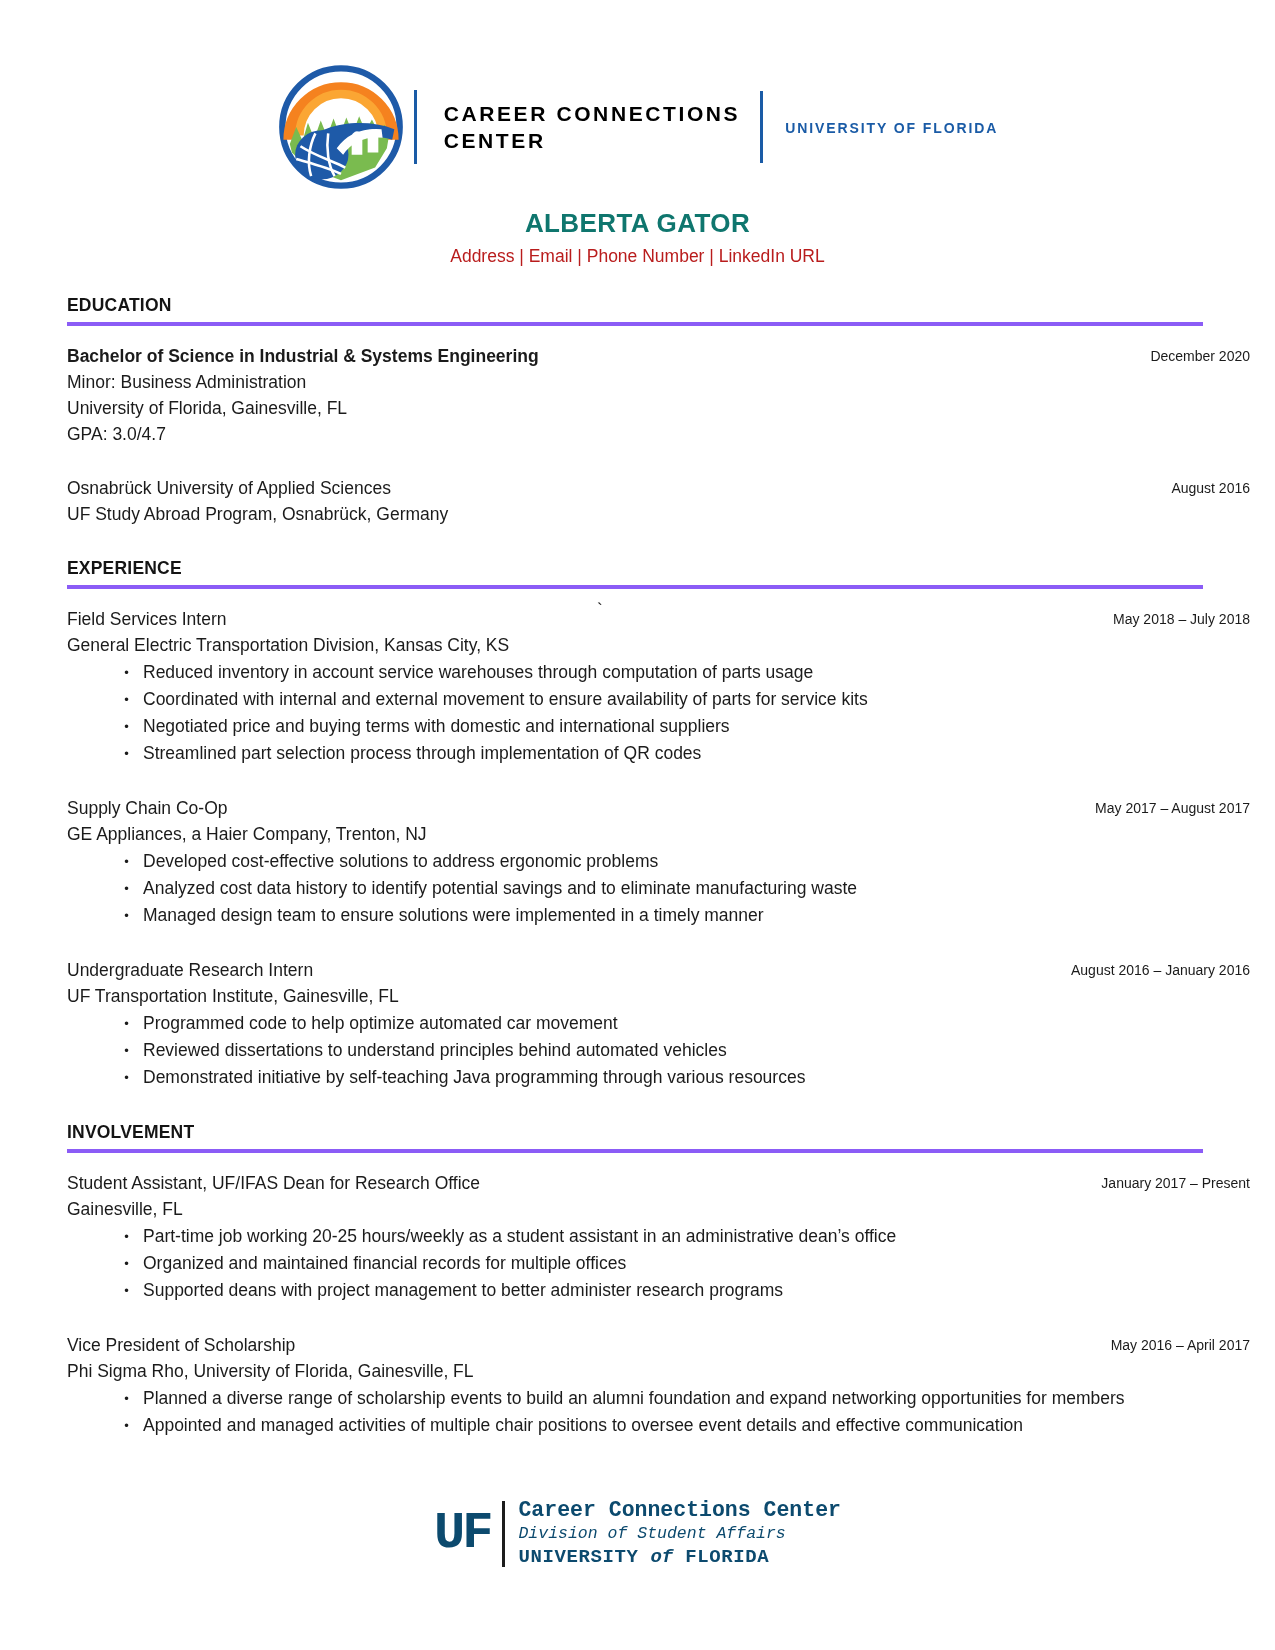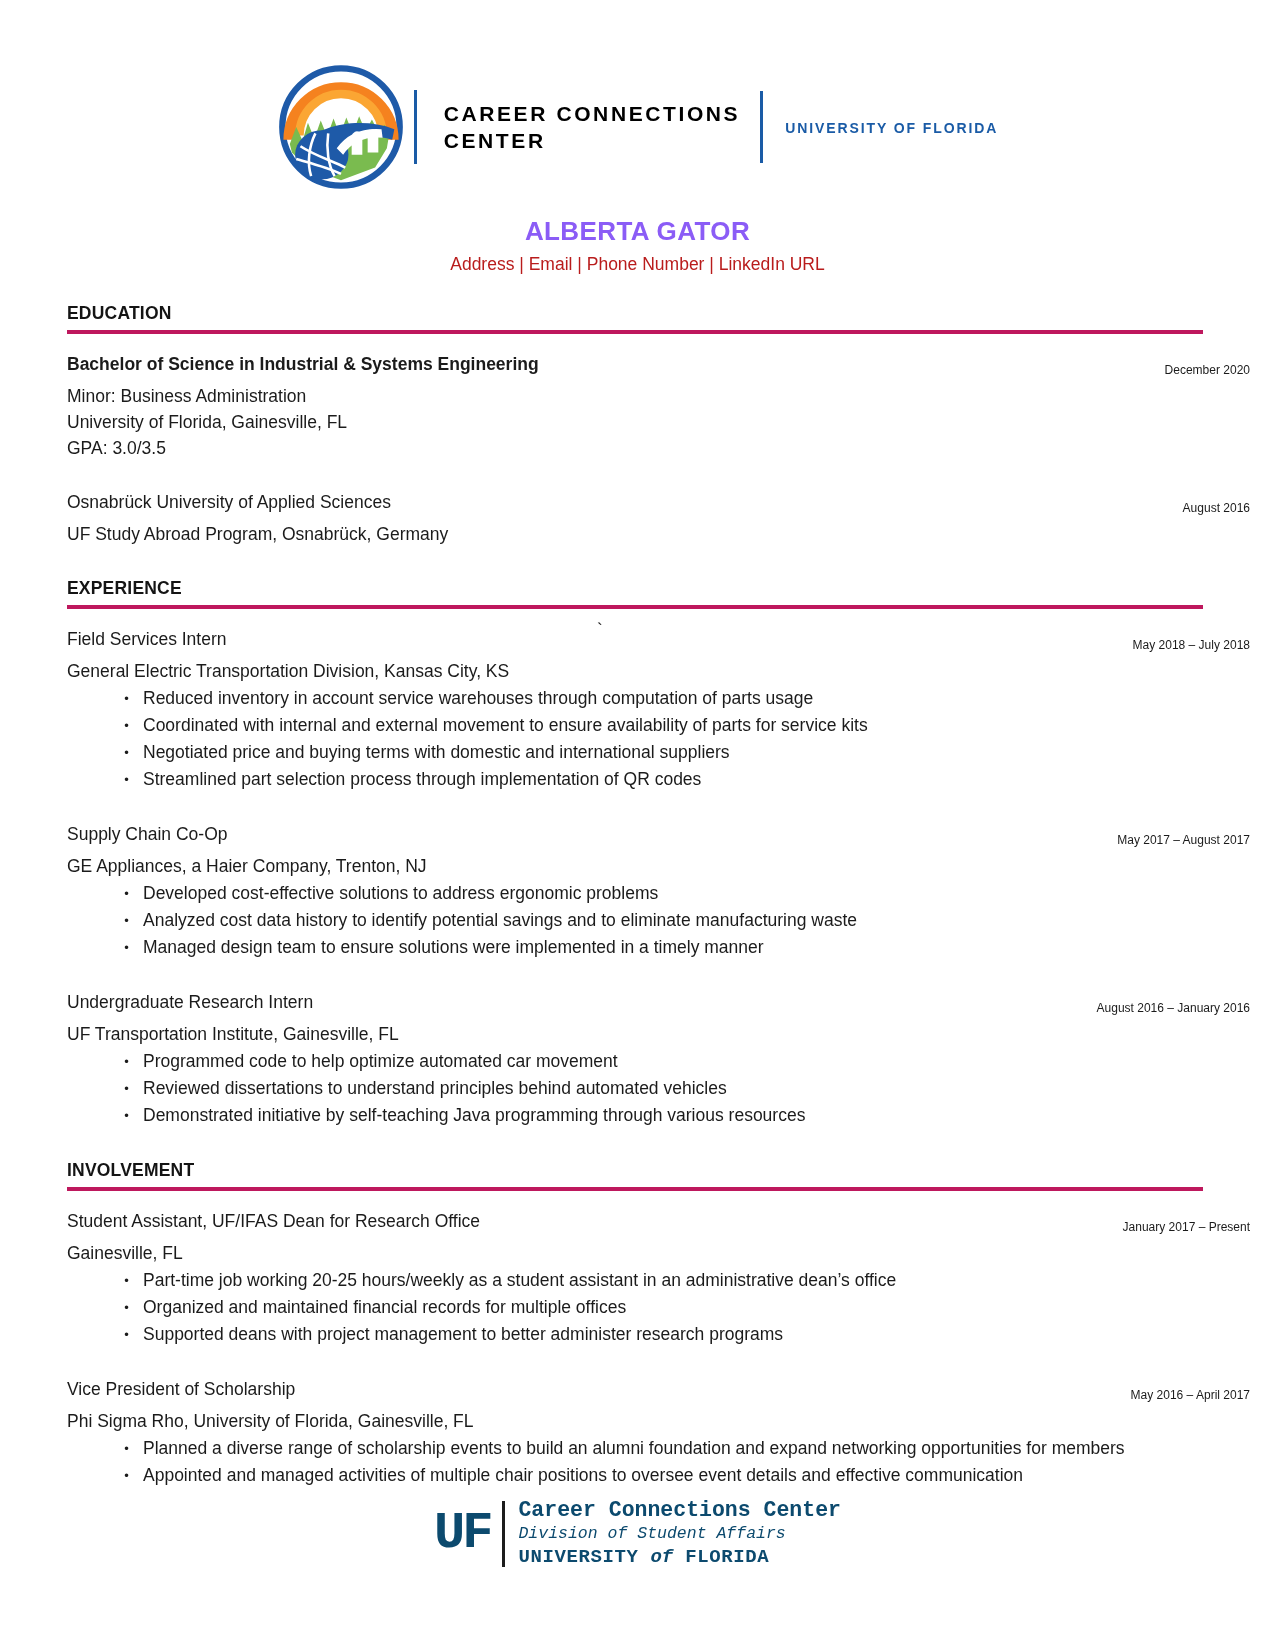--- a/index.html
+++ b/index.html
@@ -13,37 +13,37 @@
   
   .brand-row { display:flex; align-items:center; justify-content:center; padding-top:62px; }
   .brand-mark { width:128px; height:130px; flex:0 0 128px; }
   .brand-vr { width:3px; height:74px; background:#1a5ba6; }
   .vr1 { margin:0 27px 0 9px; }
   .vr2 { margin:0 22px 0 20px; height:72px; }
   .cc-text { color:#000000; font-weight:bold; font-size:21px; letter-spacing:2.6px; line-height:27px; }
   .uf-small { color:#1a5ba6; font-weight:bold; font-size:14px; letter-spacing:1.9px; padding-top:2px; }
 
   
-  .name { text-align:center; font-size:26px; font-weight:bold; letter-spacing:0.4px; margin-top:24px; color:#8b5cf6; }
+  .name { text-align:center; font-size:26px; font-weight:bold; letter-spacing:0.4px; margin-top:16px; color:#0f766e; }
   .contact { text-align:center; font-size:17.5px; margin-top:7px; color:#b91c1c; }
 
   
   .content { margin:26px 25px 0 67px; }
   .section { margin-top:31px; }
   .section:first-child { margin-top:28px; }
   .section-title {
     font-size:17.5px; font-weight:bold; color:#141414; letter-spacing:0.2px;
-    margin:0 47px 0 0; padding-bottom:6px; border-bottom:4px solid #be185d;
+    margin:0 47px 0 0; padding-bottom:6px; border-bottom:4px solid #8b5cf6;
   }
   .entry { margin-top:17px; }
   .entry + .entry { margin-top:28px; }
   .entry-head { display:flex; justify-content:space-between; position:relative; }
   .entry-title { font-size:17.5px; line-height:26px; }
   .entry-title.bold { font-weight:bold; }
-  .entry-date { font-size:12px; line-height:26px; white-space:nowrap;margin-top:6px; }
+  .entry-date { font-size:14px; line-height:26px; white-space:nowrap; }
   .entry-line { font-size:17.5px; line-height:26px; }
   .stray-mark { position:absolute; left:530px; top:-6px; font-size:17px; }
   .bullets { list-style:none; margin:1px 0 0 0; padding:0; }
   .bullet { display:flex; align-items:flex-start; }
   .dot { flex:0 0 33px; margin-left:43px; text-align:center; font-size:13px; line-height:27px; }
   .btext { flex:1; font-size:17.5px; line-height:27px; padding-right:96px; }
 
   
   .footer { position:absolute; top:1498px; left:0; width:100%; display:flex; justify-content:center; }
   .footer-logo { display:flex; align-items:center; font-family:Liberation Mono, monospace; color:#0c4a6e; }
@@ -93,21 +93,21 @@
   <div class="content">
       <section class="section">
         <div class="section-title">EDUCATION</div>
         <div class="entry">
           <div class="entry-head">
             <span class="entry-title bold">Bachelor of Science in Industrial &amp; Systems Engineering</span>
             <span class="entry-date">December 2020</span>
           </div>
           <div class="entry-line">Minor: Business Administration</div>
           <div class="entry-line">University of Florida, Gainesville, FL</div>
-          <div class="entry-line">GPA: 3.0/3.5</div>
+          <div class="entry-line">GPA: 3.0/4.7</div>
         </div>
         <div class="entry">
           <div class="entry-head">
             <span class="entry-title">Osnabrück University of Applied Sciences</span>
             <span class="entry-date">August 2016</span>
           </div>
           <div class="entry-line">UF Study Abroad Program, Osnabrück, Germany</div>
         </div>
       </section>
       <section class="section">

